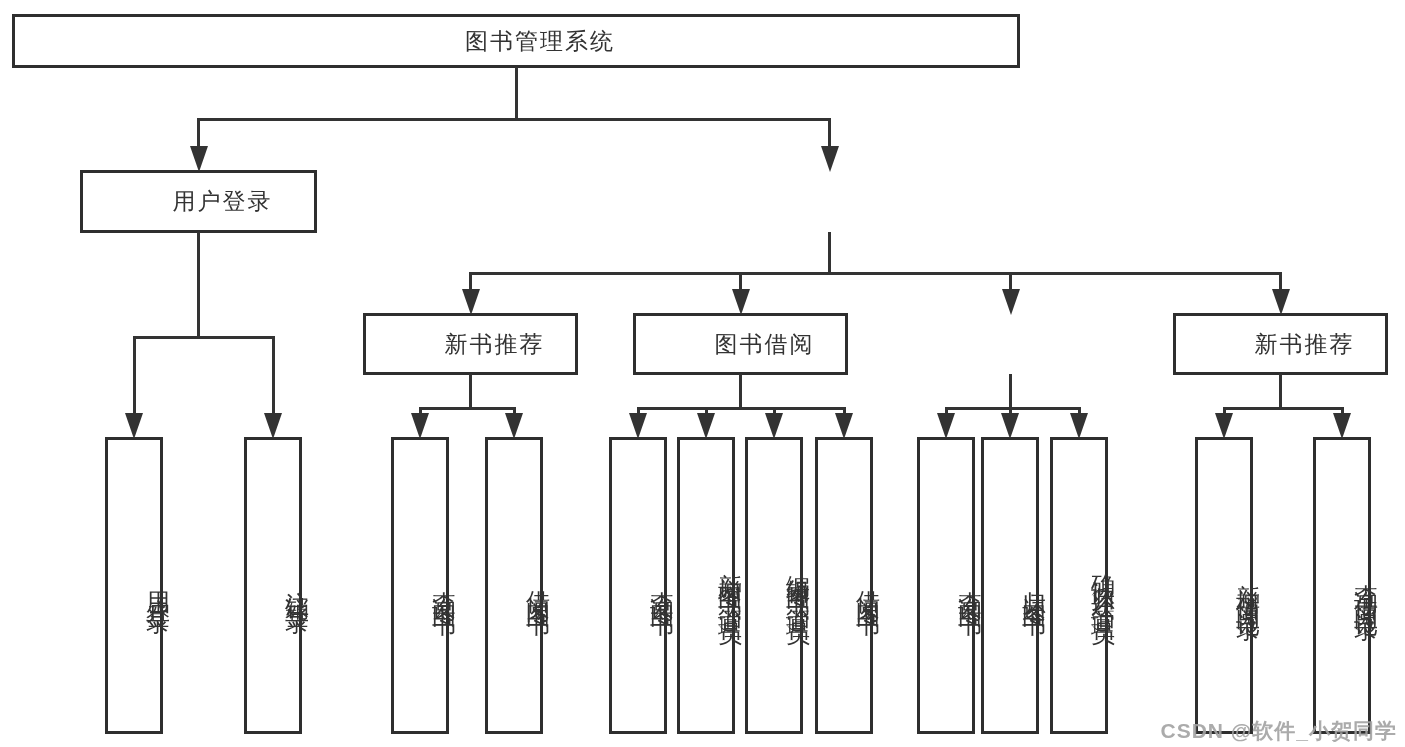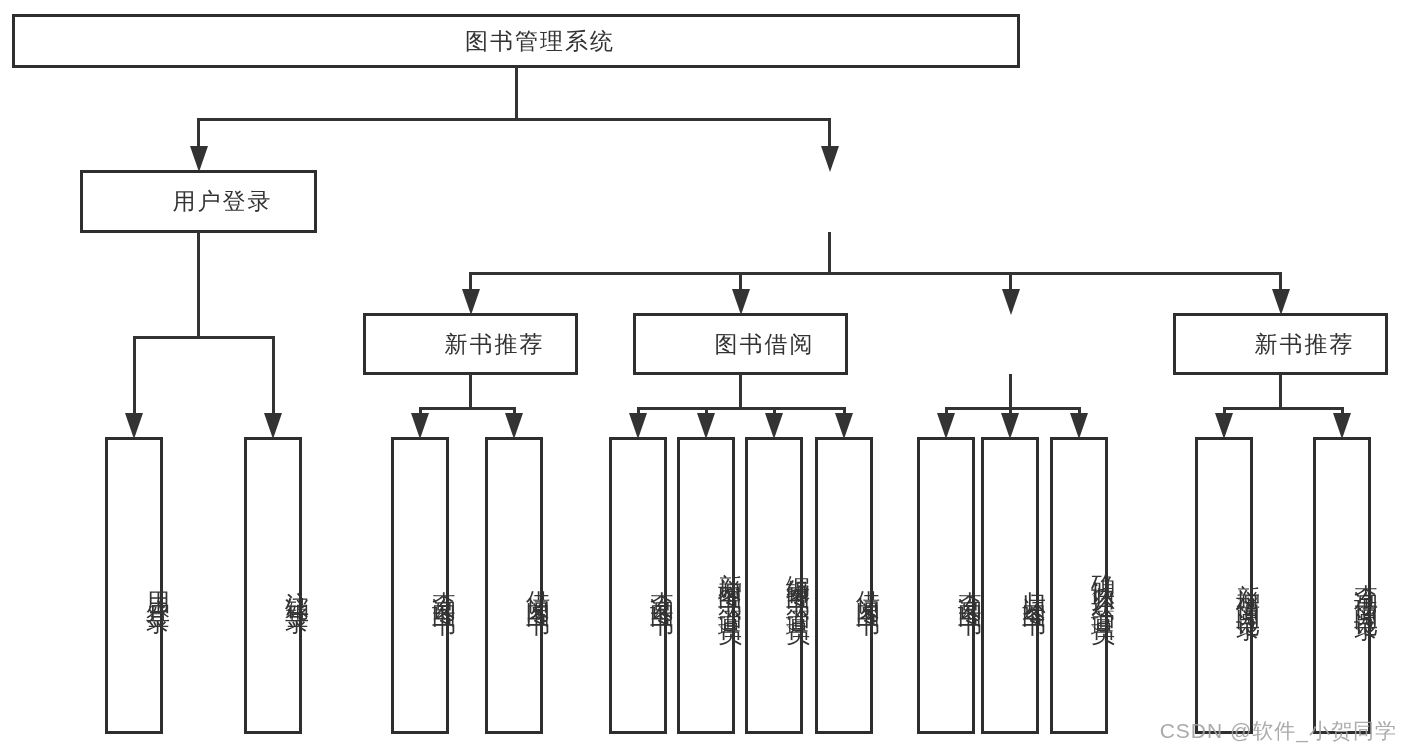--- a/index.html
+++ b/index.html
@@ -58,20 +58,21 @@
   }
   .watermark {
     position: absolute;
     right: 8px;
     bottom: 2px;
     font-size: 21px;
     color: #a2a2a2;
     letter-spacing: 1px;
     z-index: 5;
     opacity: 0.9;
+    font-weight: bold;
   }
 </style>
 </head>
 <body>
 
 <div class="stage">
   <div class="node" style="left: 12px; top: 14px; width: 1008px; height: 54px;">
       <span class="node-label">图书管理系统</span>
     </div>
     <div class="node" style="left: 80px; top: 170px; width: 237px; height: 63px;">

